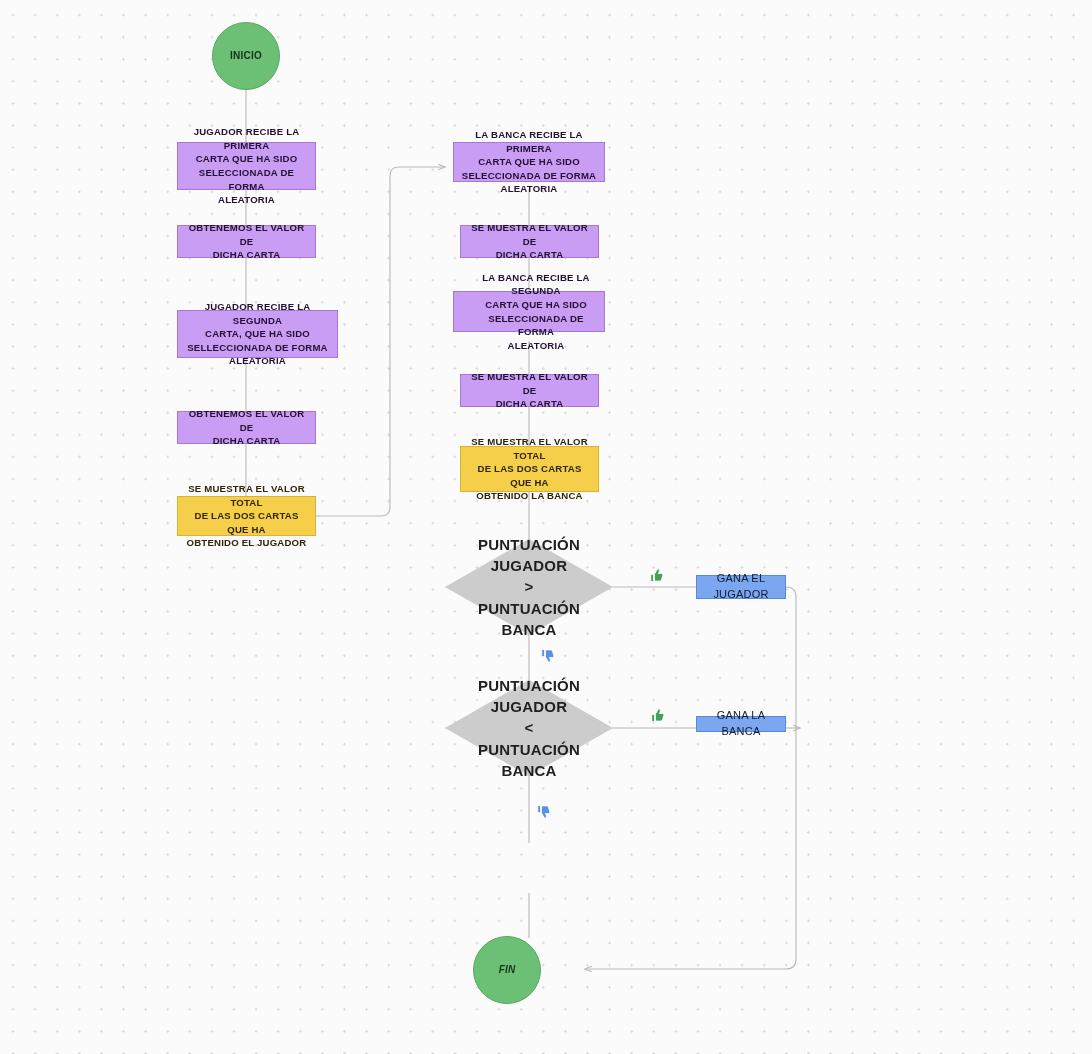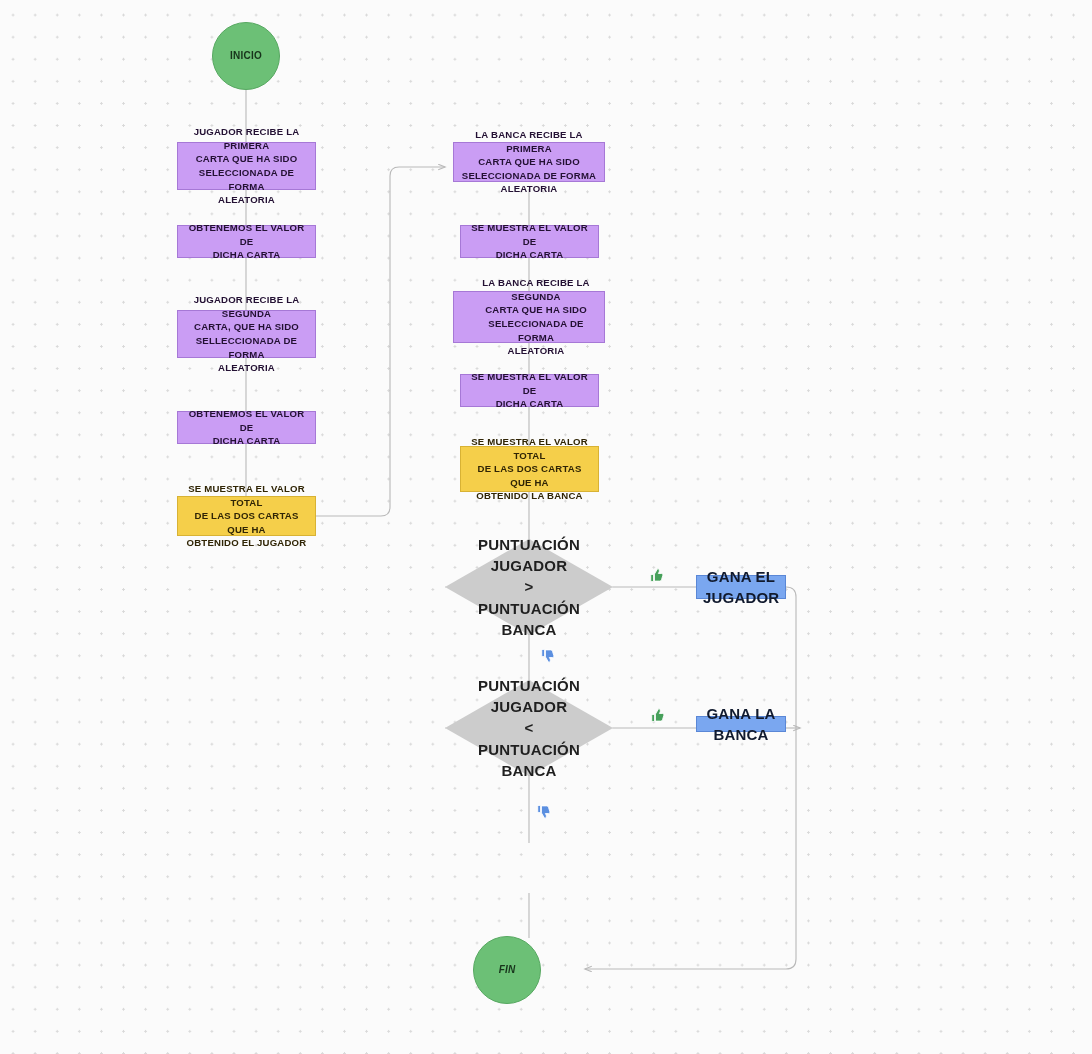--- a/index.html
+++ b/index.html
@@ -81,22 +81,22 @@
     height: 100%;
     background: #cccccc;
     border: 1px solid #b4b4b4;
     box-sizing: border-box;
     clip-path: polygon(50% 0%, 100% 50%, 50% 100%, 0% 50%);
   }
   .n-decision .node-label { position: relative; z-index: 1; }
   .n-result {
     background: #7aa7f0;
     border: 1px solid #5a87d6;
-    font-size: 15px;
-    font-weight: 700;
+    font-size: 11px;
+    font-weight: 400;
     color: #111a2e;
   }
   .n-tie {
     background: #e2a254;
     border: 1px solid #c88a40;
     font-size: 9.6px;
     font-weight: 700;
     color: #2b1b06;
   }
   .badge {
@@ -164,21 +164,21 @@
 CARTA QUE HA SIDO
 SELECCIONADA DE FORMA
 ALEATORIA</span>
   </div>
 
   <div class="node n-process" style="left:177px; top:225px; width:139px; height:33px;">
     <span class="node-label">OBTENEMOS EL VALOR DE
 DICHA CARTA</span>
   </div>
 
-  <div class="node n-process" style="left:177px; top:310px; width:139px; height:48px;">
+  <div class="node n-process" style="left:177px; top:310px; width:161px; height:48px;">
     <span class="node-label">JUGADOR RECIBE LA SEGUNDA
 CARTA, QUE HA SIDO
 SELLECCIONADA DE FORMA
 ALEATORIA</span>
   </div>
 
   <div class="node n-process" style="left:177px; top:411px; width:139px; height:33px;">
     <span class="node-label">OBTENEMOS EL VALOR DE
 DICHA CARTA</span>
   </div>
@@ -194,21 +194,21 @@
 CARTA QUE HA SIDO
 SELECCIONADA DE FORMA
 ALEATORIA</span>
   </div>
 
   <div class="node n-process" style="left:460px; top:225px; width:139px; height:33px;">
     <span class="node-label">SE MUESTRA EL VALOR DE
 DICHA CARTA</span>
   </div>
 
-  <div class="node n-process" style="left:453px; top:291px; width:152px; height:52px;padding-left:14px;">
+  <div class="node n-process" style="left:453px; top:291px; width:152px; height:41px;padding-left:14px;">
     <span class="node-label">LA BANCA RECIBE LA SEGUNDA
 CARTA QUE HA SIDO
 SELECCIONADA DE FORMA
 ALEATORIA</span>
   </div>
 
   <div class="node n-process" style="left:460px; top:374px; width:139px; height:33px;">
     <span class="node-label">SE MUESTRA EL VALOR DE
 DICHA CARTA</span>
   </div>

